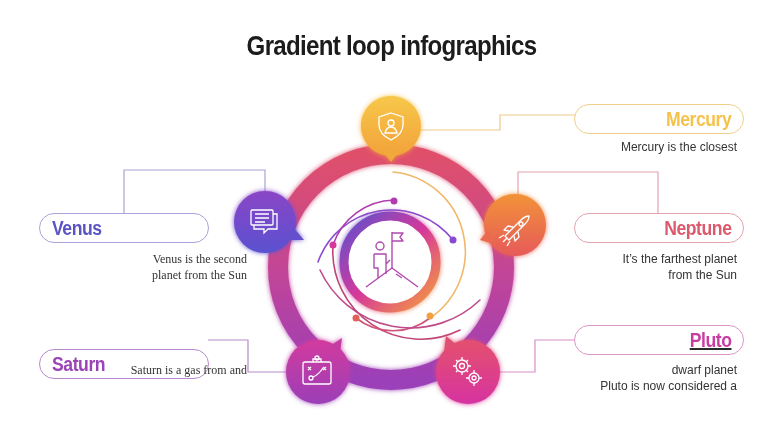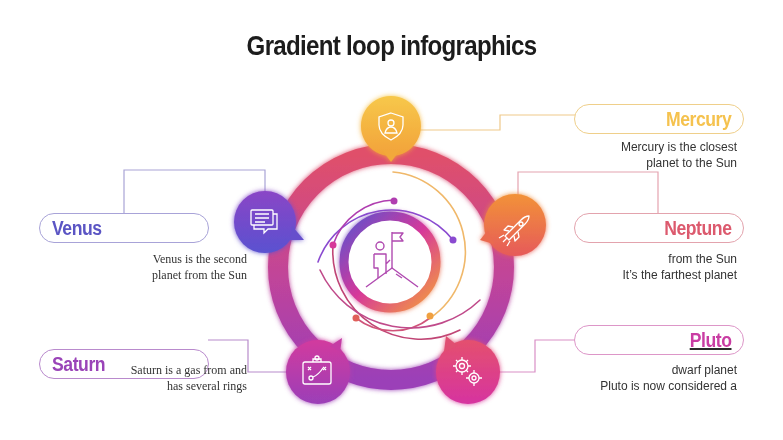--- a/index.html
+++ b/index.html
@@ -169,29 +169,28 @@
     <circle cx="311" cy="378" r="2"></circle>
     <path d="M313 377 c5 -2 8 -6 10 -9"></path>
   </g>
 </svg>
 
 <div class="pill right" style="left:574px; top:104px; width:170px; border-color:#efcf8a;">
   <span style="color:#f5c24e;">Mercury</span>
 </div>
 <div class="desc right" style="left:537px; top:139px;">
   <div>Mercury is the closest</div>
-  <div>planet to the Sun</div>
 </div>
 
 <div class="pill right" style="left:574px; top:213px; width:170px; border-color:#e3a3ad;text-align:right;">
   <span style="color:#dc5a6e;">Neptune</span>
 </div>
 <div class="desc right" style="left:537px; top:251px;">
+  <div>It’s the farthest planet</div>
   <div>from the Sun</div>
-  <div>It’s the farthest planet</div>
 </div>
 
 <div class="pill right" style="left:574px; top:325px; width:170px; border-color:#dd96c8;text-decoration:underline;">
   <span style="color:#c93da3;">Pluto</span>
 </div>
 <div class="desc right" style="left:537px; top:362px;">
   <div>dwarf planet</div>
   <div>Pluto is now considered a</div>
 </div>
 
@@ -201,14 +200,13 @@
 <div class="desc left" style="left:47px; top:251px;">
   <div>Venus is the second</div>
   <div>planet from the Sun</div>
 </div>
 
 <div class="pill left" style="left:39px; top:325px; width:170px; border-color:#b98acd;margin-top:24px;">
   <span style="color:#9a44b8;">Saturn</span>
 </div>
 <div class="desc left" style="left:47px; top:362px;">
   <div>Saturn is a gas from and</div>
-  <div>has several rings</div>
 </div>
 
 </body></html>

